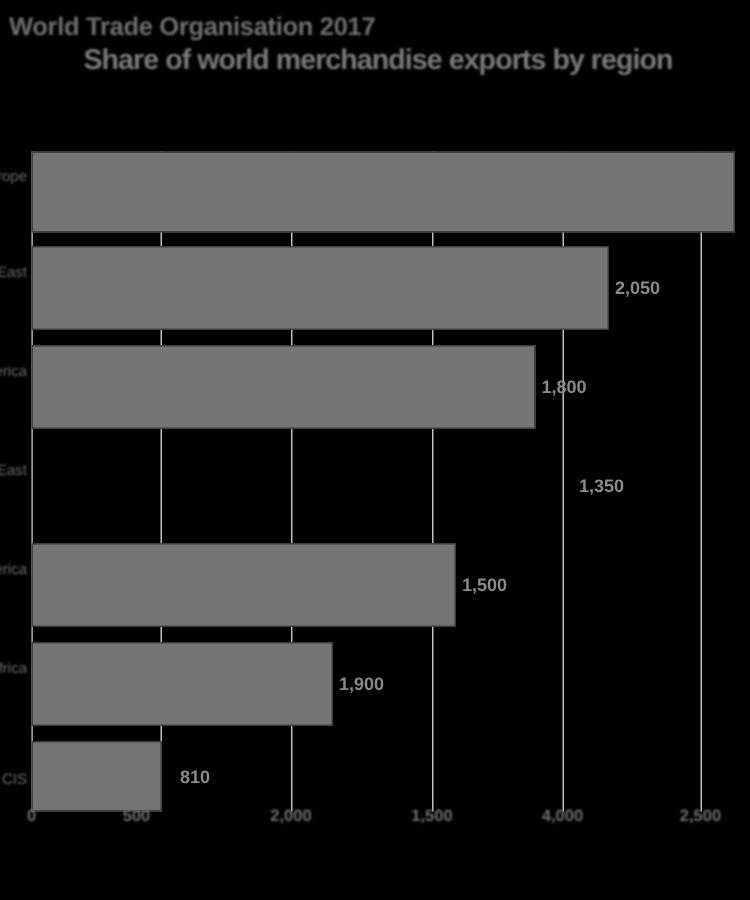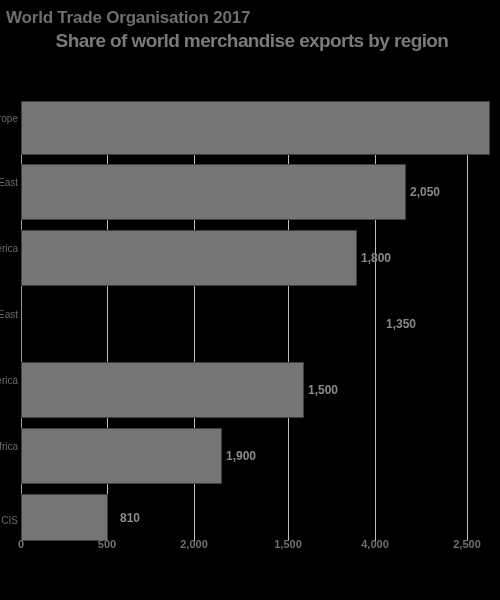--- a/index.html
+++ b/index.html
@@ -118,18 +118,18 @@
       <div class="bar-label" style="left: 333px; top: 223px; margin-left: 32px;">1,350</div>
       <div class="bar" style="left: 0px; top: 261px; width: 283px; height: 56px;"></div>
       <div class="bar-label" style="left: 287px; top: 289px;">1,500</div>
       <div class="bar" style="left: 0px; top: 327px; width: 201px; height: 56px;"></div>
       <div class="bar-label" style="left: 205px; top: 355px;">1,900</div>
       <div class="bar" style="left: 0px; top: 393px; width: 87px; height: 47px;"></div>
       <div class="bar-label" style="left: 99px; top: 416.5px;">810</div>
     </div>
 
 <div class="xtick" style="left: 21px;">0</div>
-    <div class="xtick" style="left: 107px;">500</div>
+    <div class="xtick" style="left: 91px;">500</div>
     <div class="xtick" style="left: 194px;">2,000</div>
     <div class="xtick" style="left: 288px;">1,500</div>
     <div class="xtick" style="left: 375px;">4,000</div>
     <div class="xtick" style="left: 467px; text-align: right;">2,500</div>
   </div>
 
 </body></html>

